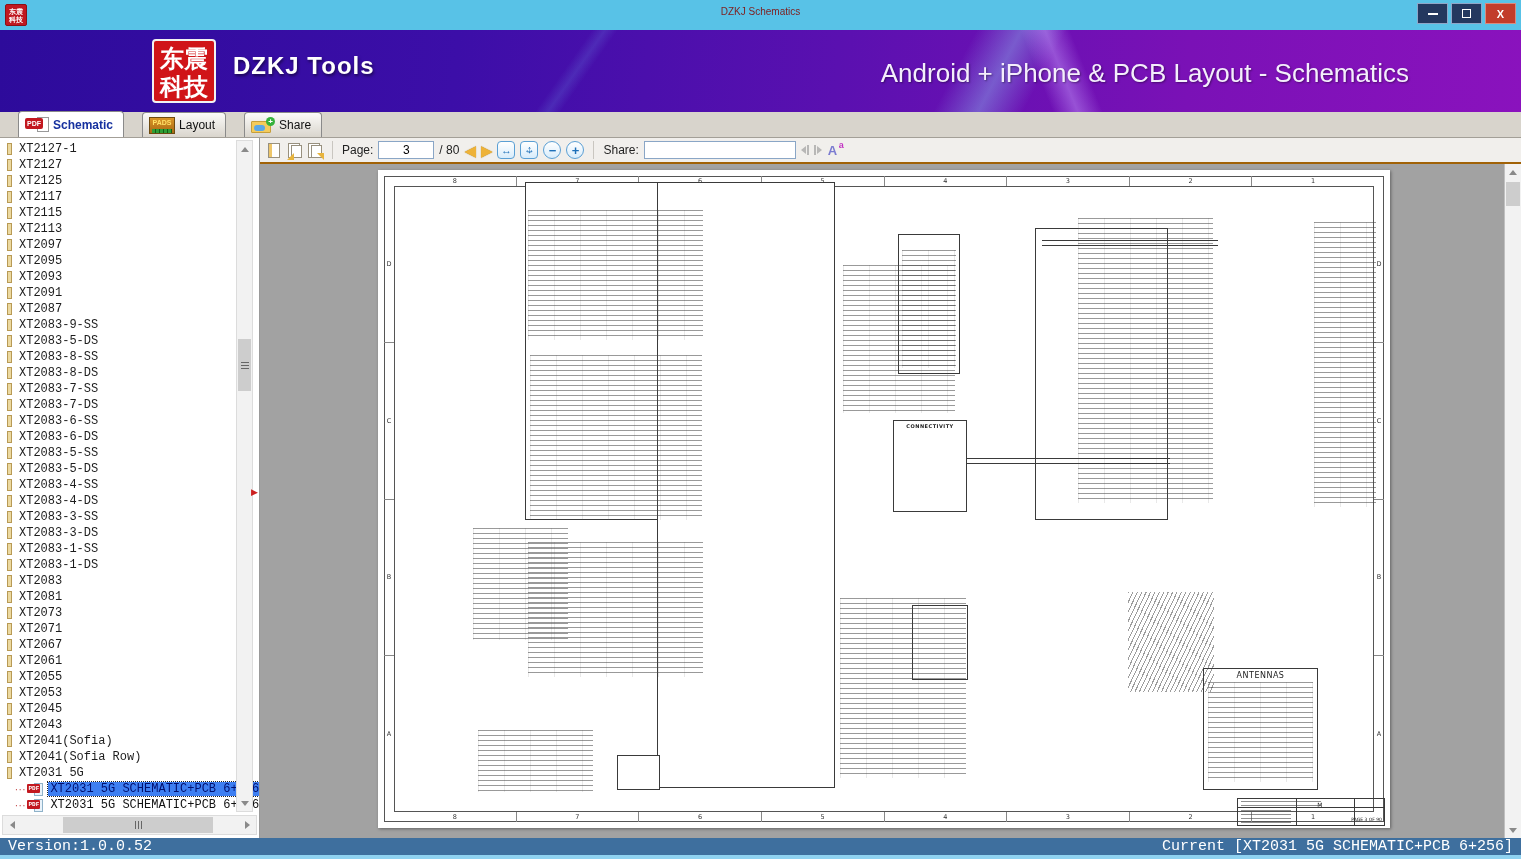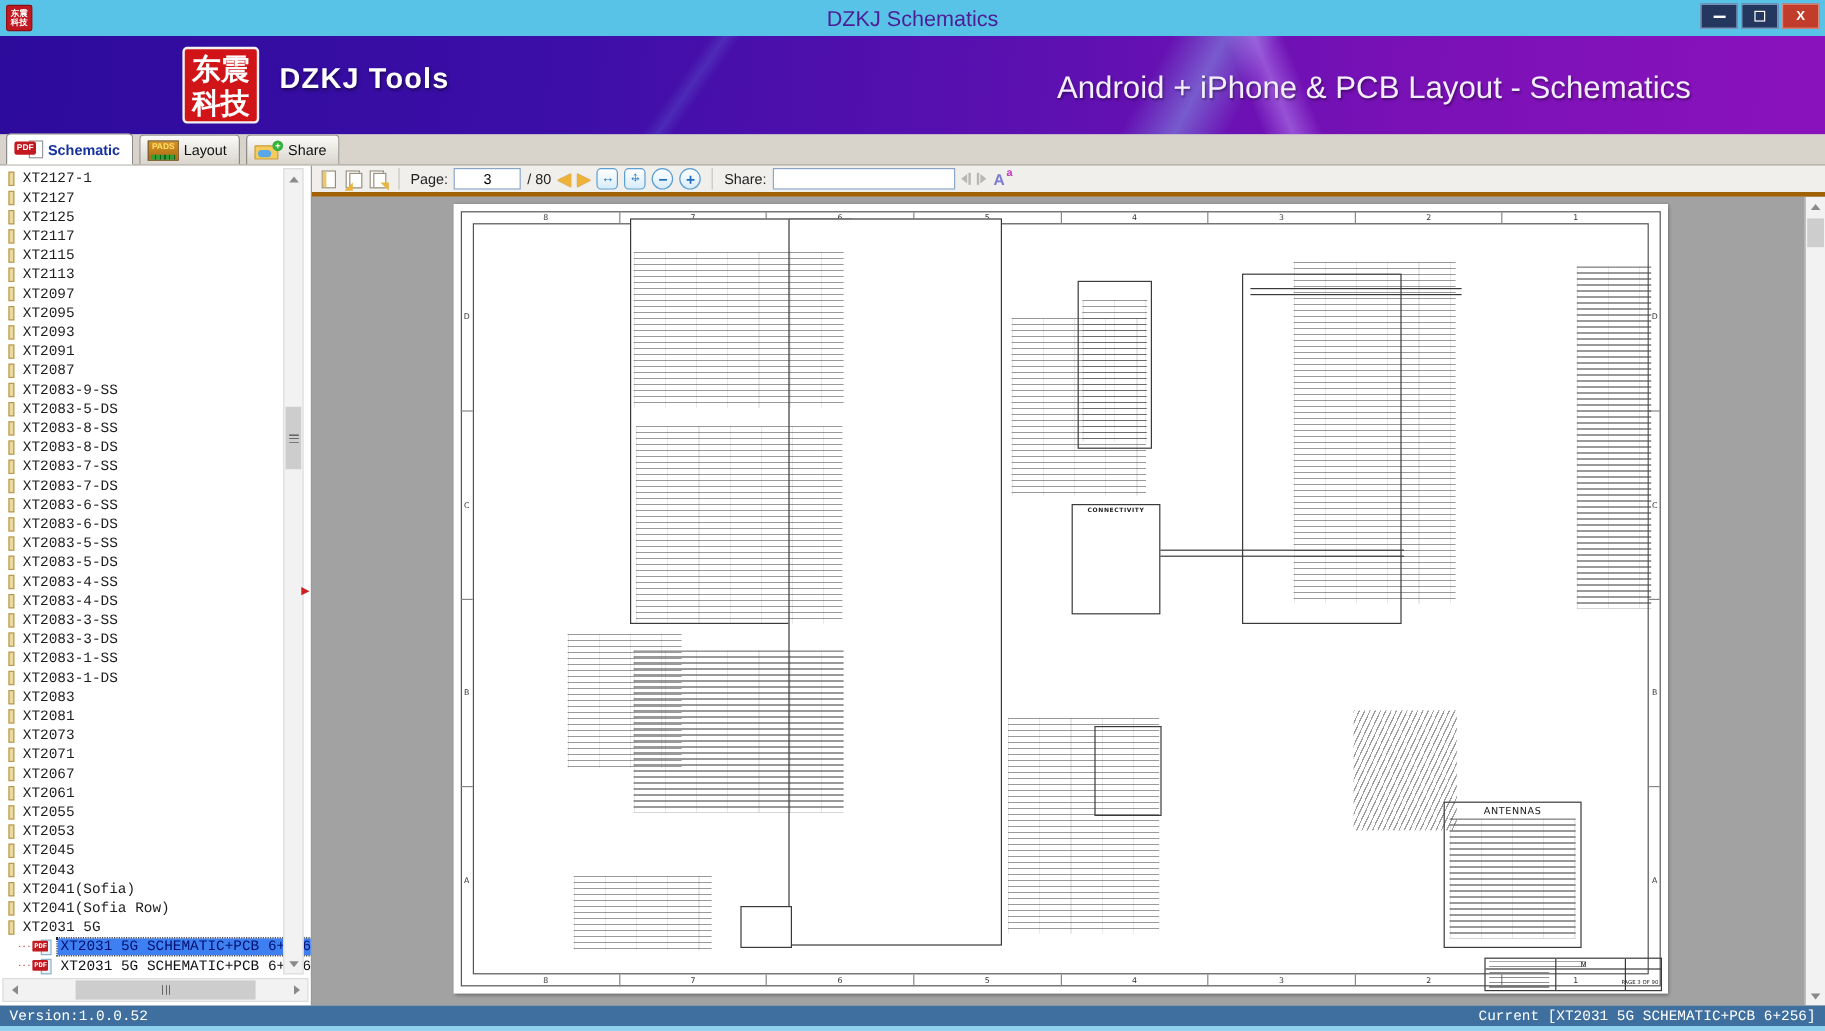--- a/index.html
+++ b/index.html
@@ -2,21 +2,21 @@
 <html><head>
 <meta charset="utf-8">
 <style>
   * { margin:0; padding:0; box-sizing:border-box; }
   html,body { width:1521px; height:859px; overflow:hidden; font-family:"Liberation Sans", sans-serif; background:#d4d0c8; }
 
   
   .titlebar { position:absolute; left:0; top:0; width:100%; height:30px; background:#58c2e7; }
   .app-icon { position:absolute; left:5px; top:4px; width:22px; height:22px; background:#c01820; border:1px solid #8d0f16; border-radius:2px;
               color:#fff; font-size:7px; line-height:8px; text-align:center; padding-top:3px; font-weight:bold; }
-  .title-text { position:absolute; left:0; right:0; top:6px; text-align:center; font-size:18px; color:#4c1d95; }
+  .title-text { position:absolute; left:0; right:0; top:6px; text-align:center; font-size:10px; color:#7f1d1d; }
   .winbtns { position:absolute; right:5px; top:3px; display:flex; gap:3px; }
   .winbtn { width:31px; height:21px; display:flex; align-items:center; justify-content:center; }
   .winbtn.minmax { background:#24385f; border:1px solid #8fa6c8; }
   .winbtn.close { background:#c23c2b; border:1px solid #d98a7f; color:#fff; font-size:11px; font-weight:bold; }
   .glyph-min { width:10px; height:2px; background:#fff; }
   .glyph-max { width:9px; height:9px; border:1.5px solid #fff; }
 
   
   .banner { position:absolute; left:0; top:30px; width:100%; height:82px; overflow:hidden;
             background:linear-gradient(95deg,#2d0b9b 0%,#3c0ea8 30%,#5a10b0 55%,#7a11b6 78%,#8a12bd 100%); }
@@ -26,21 +26,21 @@
              background:linear-gradient(90deg,transparent,rgba(200,160,255,.45),transparent); }
   .streak3 { position:absolute; left:440px; top:-20px; width:260px; height:140px; transform:skewX(-35deg);
              background:linear-gradient(90deg,transparent 45%,rgba(120,200,255,.15) 50%,transparent 55%); }
   .banner-logo { position:absolute; left:152px; top:9px; width:64px; height:64px; background:#d01418; border:2px solid #f2f2f2; border-radius:4px;
                  color:#fff; font-weight:bold; font-size:24px; line-height:28px; text-align:center; padding-top:4px; }
   .banner-appname { position:absolute; left:233px; top:22px; color:#fff; font-size:24px; font-weight:bold; letter-spacing:1px; text-shadow:1px 2px 3px rgba(0,0,0,.5); }
   .banner-tagline { position:absolute; right:112px; top:28px; color:#f4eefc; font-size:26px; text-shadow:1px 1px 2px rgba(0,0,0,.4); }
 
   
   .tabrow { position:absolute; left:0; top:112px; width:100%; height:26px; background:#d8d4cc; border-bottom:1px solid #a39f97; display:flex; align-items:flex-end; }
-  .modetab { height:25px; display:flex; align-items:center; gap:4px; padding:0 10px 0 6px; margin-left:5px;
+  .modetab { height:25px; display:flex; align-items:center; gap:4px; padding:0 10px 0 6px; margin-left:18px;
              border:1px solid #8a8a8a; border-bottom:none; border-radius:4px 4px 0 0;
              background:linear-gradient(#fcfbf9,#d9d5cd); font-size:12px; color:#111; }
   .modetab.active { background:#fff; color:#16319f; font-weight:bold; height:26px; }
   .icon-pdf { position:relative; width:24px; height:17px; }
   .icon-pdf .pg { position:absolute; right:0; top:1px; width:12px; height:15px; background:#fff; border:1px solid #999; }
   .icon-pdf .bdg { position:absolute; left:0; top:2px; width:18px; height:11px; background:#c2181f; border-radius:2px; color:#fff; font-size:7px; font-weight:bold; text-align:center; line-height:11px; }
   .icon-pads { width:26px; height:17px; background:linear-gradient(#d99426,#a96a14); border:1px solid #6d4a10; color:#ffe066; font-size:7px; font-weight:bold; text-align:center; line-height:10px; }
   .icon-pads .grn { display:block; height:4px; margin:1px 2px 0 2px; background:repeating-linear-gradient(90deg,#2f9e35 0 3px,#115f18 3px 4px); }
   .icon-share { position:relative; width:24px; height:16px; }
   .icon-share .folder { position:absolute; left:0; bottom:0; width:20px; height:12px; background:#f4cb5c; border:1px solid #c79f3a; border-radius:1px; }
@@ -77,21 +77,21 @@
   .tri-left { width:0; height:0; border-top:4px solid transparent; border-bottom:4px solid transparent; border-right:5px solid #8a8a8a; }
   .tri-right { width:0; height:0; border-top:4px solid transparent; border-bottom:4px solid transparent; border-left:5px solid #8a8a8a; }
   .sb-hscroll { position:absolute; left:2px; right:2px; bottom:3px; height:20px; background:#f2f2f2; border:1px solid #dcdcdc; }
   .sb-harrow { position:absolute; top:0; bottom:0; width:18px; display:flex; align-items:center; justify-content:center; }
   .sb-hthumb { position:absolute; top:1px; bottom:1px; left:60px; width:150px; background:#cdcdcd; display:flex; align-items:center; justify-content:center; }
   .grip-v { width:7px; height:8px; background:repeating-linear-gradient(90deg,#666 0 1px,transparent 1px 3px); }
   .splitter-arrow { position:absolute; left:251px; top:349px; color:#cc2020; font-size:9px; z-index:5; }
 
   
   .rightcol { flex:1; display:flex; flex-direction:column; }
-  .toolbar { height:26px; background:#f1efec; border-bottom:4px solid #a16207; display:flex; align-items:center; gap:5px; padding:0 8px; font-size:12px; color:#222; }
+  .toolbar { height:26px; background:#f1efec; border-bottom:2px solid #a16207; display:flex; align-items:center; gap:5px; padding:0 8px; font-size:12px; color:#222; }
   .pgicon { position:relative; width:15px; height:17px; }
   .pgicon .sheet1 { position:absolute; left:0; top:1px; width:12px; height:15px; background:#fff; border:1px solid #98907e; }
   .pgicon .edge { position:absolute; left:1px; top:2px; width:3px; height:13px; background:#eec66a; }
   .pgicon .sheet2 { position:absolute; left:3px; top:3px; width:11px; height:13px; background:#fff; border:1px solid #98907e; }
   .pgicon .curl { position:absolute; width:0; height:0; border-style:solid; }
   .curl.dl { left:-1px; bottom:-1px; border-width:0 0 7px 7px; border-color:transparent transparent #e8b43c transparent; }
   .curl.dr { right:-1px; bottom:-1px; border-width:0 7px 7px 0; border-color:transparent #e8b43c transparent transparent; }
   .tb-sep { width:1px; height:18px; background:#c9c6c0; margin:0 4px; }
   .tb-input { height:18px; border:1px solid #8aa6c6; background:#fff; font-size:12px; padding:0 3px; }
   .pg-input { width:56px; text-align:center; }
@@ -133,21 +133,21 @@
   .wire { position:absolute; height:1px; background:#3a3a3a; }
   .tblock { position:absolute; border:1px solid #3a3a3a; font-size:5px; color:#222; }
   .tblock .cell-m { position:absolute; left:46%; top:2px; width:20%; text-align:center; font-size:6px; }
   .tblock .cell-page { position:absolute; right:2px; bottom:3px; font-size:4.5px; }
   .tblock .vline { position:absolute; top:0; bottom:0; width:1px; background:#3a3a3a; }
   .tblock .hline { position:absolute; left:0; right:0; height:1px; background:#3a3a3a; }
   .tinyhair { position:absolute; background-image:repeating-linear-gradient(to bottom, rgba(70,70,70,.6) 0 1px, transparent 1px 4px); }
 
   
   .statusbar { position:absolute; left:0; bottom:4px; height:17px; width:100%; background:#3e6f9e; color:#fff;
-               font-family:"Liberation Mono", monospace; font-size:12px; display:flex; justify-content:space-between; align-items:center; padding:4px 8px; }
+               font-family:"Liberation Mono", monospace; font-size:15px; display:flex; justify-content:space-between; align-items:center; padding:4px 8px; }
   .bottomstrip { position:absolute; left:0; bottom:0; width:100%; height:4px; background:#8fd2f0; }
 </style>
 </head>
 <body>
 
 <div class="titlebar">
   <div class="app-icon"><span>东震</span><br><span>科技</span></div>
   <div class="title-text">DZKJ Schematics</div>
   <div class="winbtns">
     <div class="winbtn minmax">

